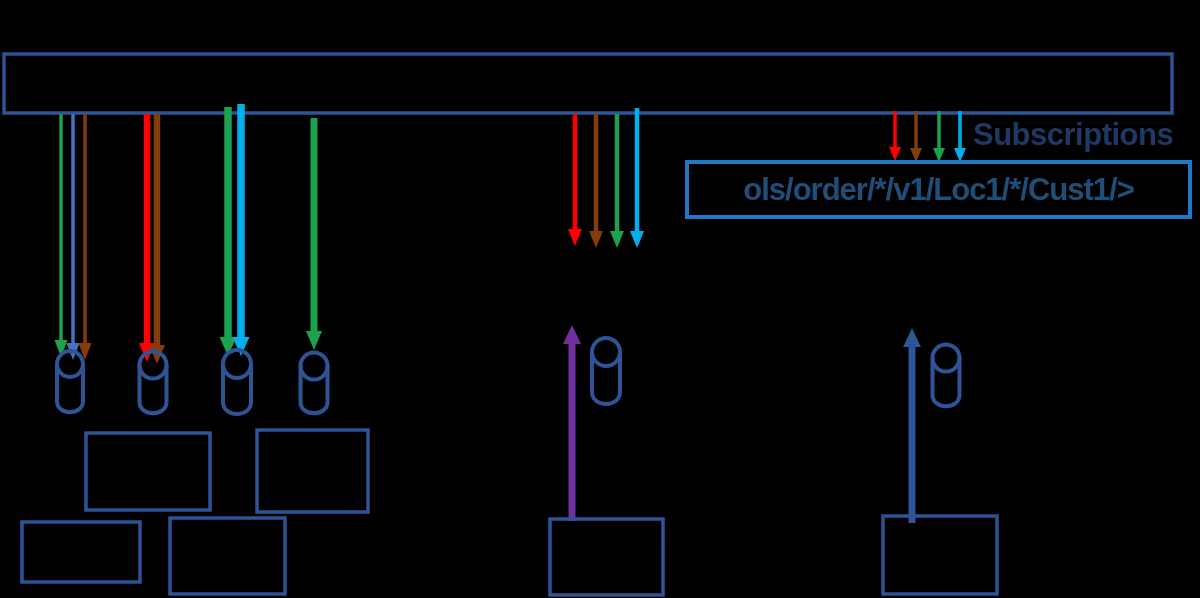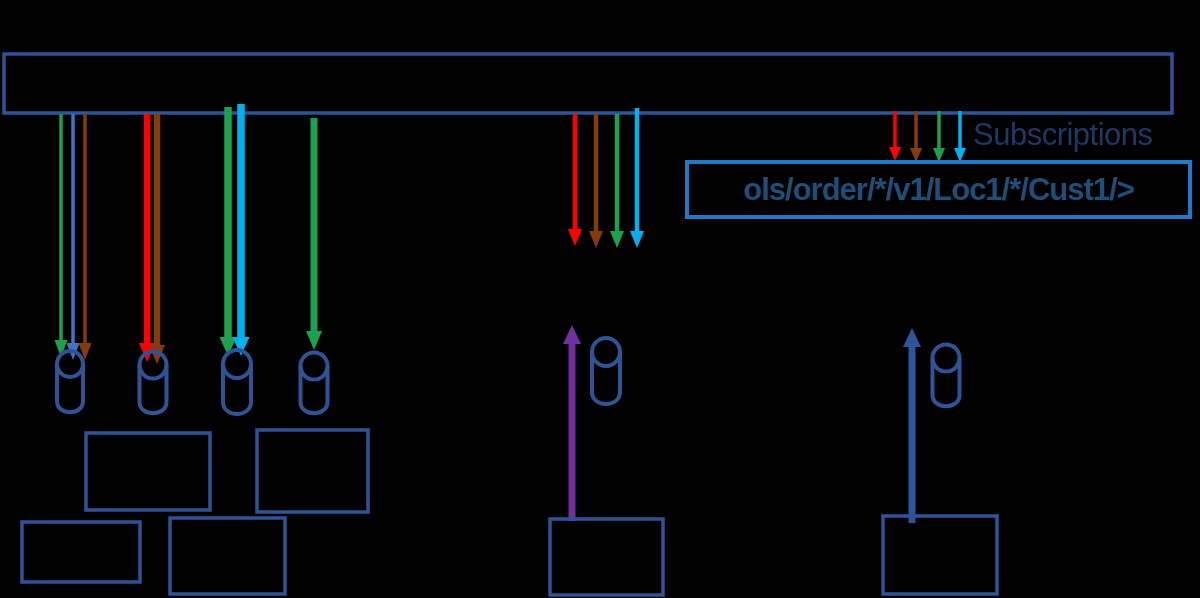--- a/index.html
+++ b/index.html
@@ -21,21 +21,21 @@
     font-size:31px;
     letter-spacing:-1px;
     white-space:nowrap;
   }
   #filter-box-prod1{left:382px;top:248px;width:471px;height:56px;}
   #filter-box-cust1{left:685px;top:160px;width:507px;height:59px;}
   #subscriptions-label{
     position:absolute;
     left:973px;top:117px;
     color:#1F3864;
-    font-weight:400;
+    font-weight:700;
     font-size:31px;
     letter-spacing:-0.5px;
     white-space:nowrap;
   }
 </style>
 </head>
 <body>
 
 <div id="stage">
 

